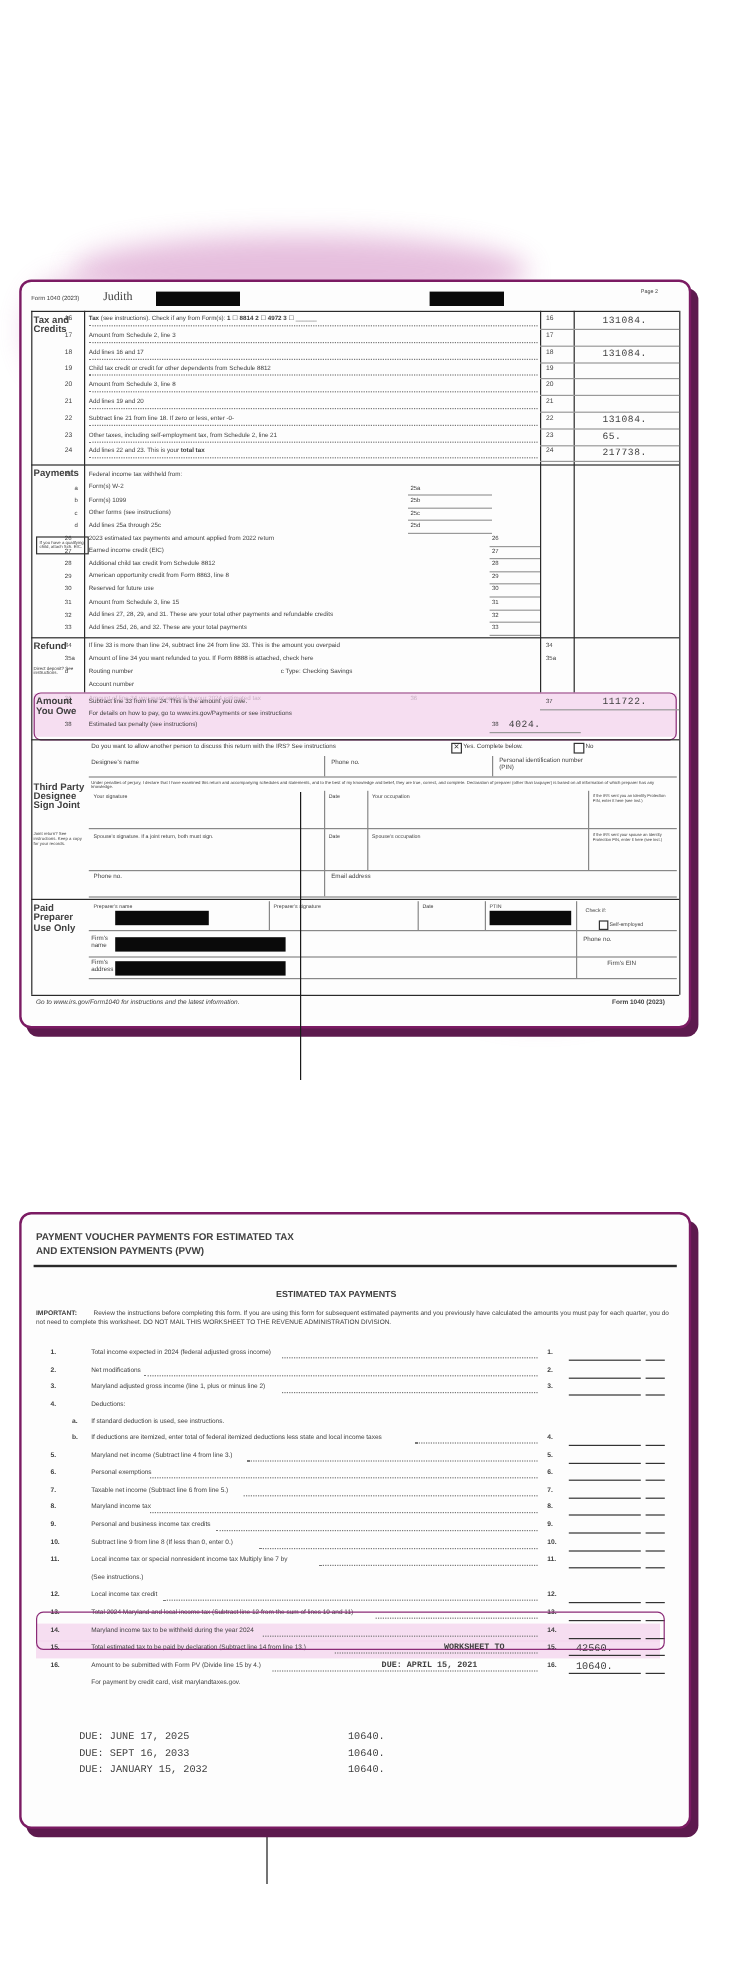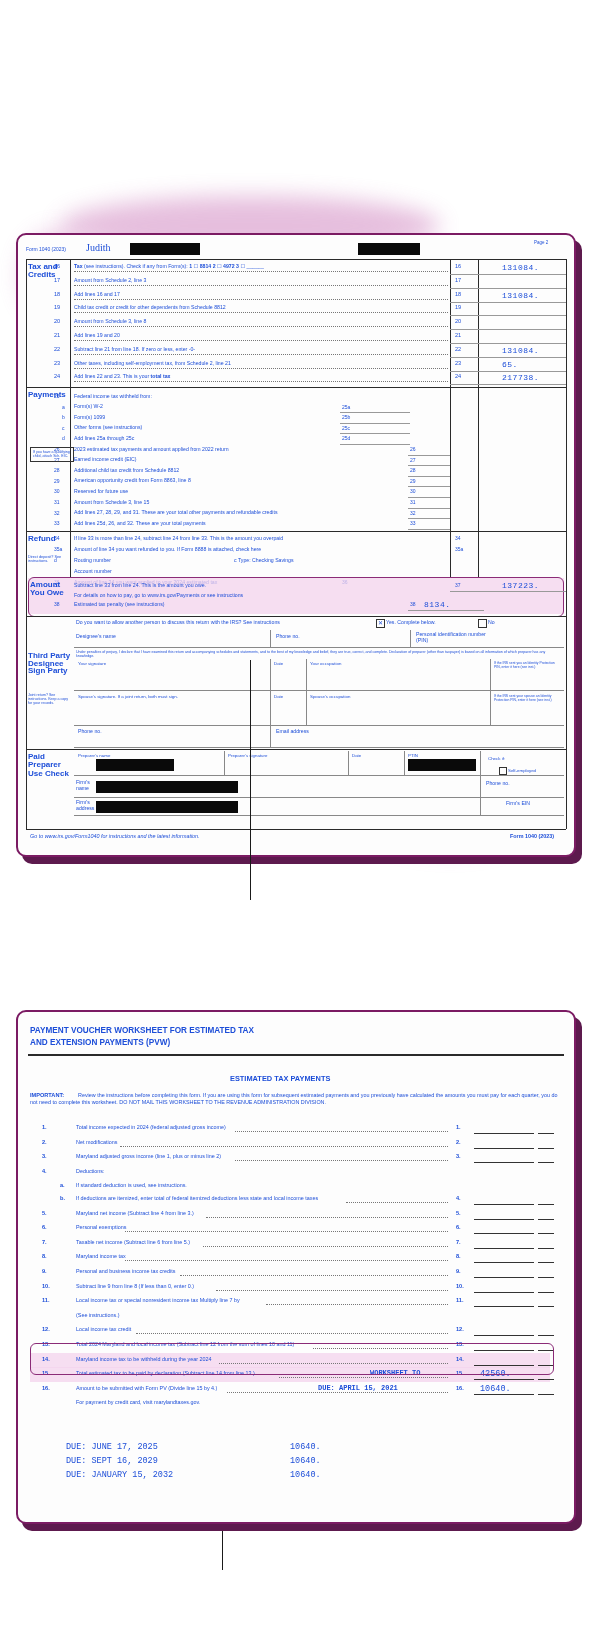--- a/index.html
+++ b/index.html
@@ -6,21 +6,21 @@
   body{width:608px;height:1638px;position:relative;font-family:"Liberation Sans",sans-serif;}
 
   
   .sheet{position:absolute;background:#fdfdfd;border:2px solid #7b1b63;border-radius:10px;
          box-shadow:6px 7px 0 #5d1a4e;overflow:hidden;}
   #sheet1{left:16px;top:233px;width:556px;height:620px;}
   #sheet2{left:16px;top:1010px;width:556px;height:510px;}
 
   .smudge{position:absolute;border-radius:50%;filter:blur(11px);opacity:.45;background:#c871b5;}
 
-  .doc{position:absolute;inset:0;font-family:"Liberation Sans",sans-serif;color:#1d4ed8;}
+  .doc{position:absolute;inset:0;font-family:"Liberation Sans",sans-serif;color:#404040;}
   .r{position:absolute;}
   .b{font-weight:bold;}
   .it{font-style:italic;}
 
   
   .hline{position:absolute;background:#2a2a2a;height:1px;}
   .vline{position:absolute;background:#2a2a2a;width:1px;}
   .thin{background:#888;}
 
   .redact{position:absolute;background:#0a0a0a;}
@@ -199,46 +199,46 @@
       </div>
     <div class="lbl" style="left:10px;top:320px;width:42px;font-size:3.8px;">Direct deposit? See instructions.</div>
 
     <div class="hl" style="left:10px;top:343px;width:536px;height:36px;"></div>
     <div class="hlbox" style="left:10px;top:342px;width:534px;height:38px;"></div>
     <div class="sec" style="left:12px;top:346px;width:44px;line-height:1.05;">Amount You Owe</div>
     <div id="p1owe">
         <div class="num" style="left: 36px; top: 347px; font-size: 5px;">37</div>
         <div class="lbl" style="left: 56px; top: 347.5px; width: 330px;">Subtract line 33 from line 24. This is the amount you owe.</div>
         <div class="num" style="left: 437px; top: 347px; font-size: 5px;">37</div>
-        <div class="amt" style="left: 484px; top: 346px;">137223.</div>
+        <div class="amt" style="left: 484px; top: 346px;">111722.</div>
         <div class="hline" style="left: 432px; top: 356px; width: 116px; background: rgb(153, 153, 153);"></div>
         <div class="lbl" style="left: 56px; top: 357.5px; width: 330px;">For details on how to pay, go to www.irs.gov/Payments or see instructions</div>
         <div class="num" style="left: 36px; top: 366px; font-size: 5px;">38</div>
         <div class="lbl" style="left: 56px; top: 366.5px; width: 330px;">Estimated tax penalty (see instructions)</div>
         <div class="num" style="left: 392px; top: 366px; font-size: 5px;">38</div>
-        <div class="amt" style="left: 406px; top: 365px;">8134.</div>
+        <div class="amt" style="left: 406px; top: 365px;">4024.</div>
         <div class="hline" style="left: 390px; top: 375px; width: 76px; background: rgb(153, 153, 153);"></div>
       </div>
 
     <div class="hline" style="left:8px;top:381px;width:540px;"></div>
     <div class="sec" style="left:10px;top:384px;width:44px;line-height:1.05;margin-top:33px;">Third Party Designee</div>
     <div class="lbl" style="left:58px;top:385px;width:270px;">Do you want to allow another person to discuss this return with the IRS? See instructions</div>
     <div class="lbl" style="left:368px;top:385px;">Yes. Complete below.</div>
     <div class="lbl" style="left:470px;top:385px;">No</div>
     <div class="r" style="left:358px;top:384px;width:7px;height:7px;border:1px solid #333;font-size:6px;text-align:center;line-height:7px;">✕</div>
     <div class="r" style="left:460px;top:384px;width:7px;height:7px;border:1px solid #333;"></div>
     <div class="lbl" style="left:58px;top:399px;">Designee's name</div>
     <div class="lbl" style="left:258px;top:399px;">Phone no.</div>
     <div class="lbl" style="left:398px;top:397px;width:80px;">Personal identification number (PIN)</div>
     <div class="hline thin" style="left:56px;top:412px;width:490px;"></div>
     <div class="vline thin" style="left:252px;top:395px;height:17px;"></div>
     <div class="vline thin" style="left:392px;top:395px;height:17px;"></div>
 
     <div class="lbl" style="left:58px;top:415px;width:480px;font-size:3.6px;line-height:1.25;">Under penalties of perjury, I declare that I have examined this return and accompanying schedules and statements, and to the best of my knowledge and belief, they are true, correct, and complete. Declaration of preparer (other than taxpayer) is based on all information of which preparer has any knowledge.</div>
-    <div class="sec" style="left:10px;top:432px;width:44px;line-height:1.05;">Sign Party</div>
+    <div class="sec" style="left:10px;top:432px;width:44px;line-height:1.05;">Sign Joint</div>
     <div class="lbl" style="left:10px;top:458px;width:44px;font-size:3.6px;">Joint return? See instructions. Keep a copy for your records.</div>
     <div id="p1sig">
         <div class="lbl" style="left: 60px; top: 426px; width: 110px; font-size: 4.4px; line-height: 1.2;">Your signature</div>
         <div class="lbl" style="left: 256px; top: 426px; width: 110px; font-size: 4.4px; line-height: 1.2;">Date</div>
         <div class="lbl" style="left: 292px; top: 426px; width: 110px; font-size: 4.4px; line-height: 1.2;">Your occupation</div>
         <div class="lbl" style="left: 476px; top: 426px; width: 68px; font-size: 3.4px; line-height: 1.2;">If the IRS sent you an Identity Protection PIN, enter it here (see inst.)</div>
         <div class="lbl" style="left: 60px; top: 459px; width: 150px; font-size: 4.4px; line-height: 1.2;">Spouse's signature. If a joint return, both must sign.</div>
         <div class="lbl" style="left: 256px; top: 459px; width: 150px; font-size: 4.4px; line-height: 1.2;">Date</div>
         <div class="lbl" style="left: 292px; top: 459px; width: 150px; font-size: 4.4px; line-height: 1.2;">Spouse's occupation</div>
         <div class="lbl" style="left: 476px; top: 459px; width: 68px; font-size: 3.4px; line-height: 1.2;">If the IRS sent your spouse an Identity Protection PIN, enter it here (see inst.)</div>
@@ -246,21 +246,21 @@
     <div class="hline thin" style="left:56px;top:455px;width:490px;"></div>
     <div class="hline thin" style="left:56px;top:490px;width:490px;"></div>
     <div class="hline thin" style="left:56px;top:512px;width:490px;"></div>
     <div class="lbl" style="left:60px;top:494px;">Phone no.</div>
     <div class="lbl" style="left:258px;top:494px;">Email address</div>
     <div class="vline thin" style="left:252px;top:424px;height:88px;"></div>
     <div class="vline thin" style="left:288px;top:424px;height:66px;"></div>
     <div class="vline thin" style="left:472px;top:424px;height:66px;"></div>
 
     <div class="hline" style="left:8px;top:514px;width:540px;"></div>
-    <div class="sec" style="left:10px;top:518px;width:44px;line-height:1.05;">Paid Preparer Use Check</div>
+    <div class="sec" style="left:10px;top:518px;width:44px;line-height:1.05;">Paid Preparer Use Only</div>
     <div id="p1prep">
         <div class="lbl" style="left: 60px; top: 518px; font-size: 4.4px;">Preparer's name</div>
         <div class="lbl" style="left: 210px; top: 518px; font-size: 4.4px;">Preparer's signature</div>
         <div class="lbl" style="left: 334px; top: 518px; font-size: 4.4px;">Date</div>
         <div class="lbl" style="left: 390px; top: 518px; font-size: 4.4px;">PTIN</div>
         <div class="lbl" style="left: 470px; top: 521px; font-size: 4.4px;">Check if:</div>
         <div class="lbl" style="left: 490px; top: 533px; font-size: 4.4px;">Self-employed</div>
         <div style="position: absolute; left: 481px; top: 532px; width: 6px; height: 6px; border: 1px solid rgb(51, 51, 51);"></div>
       </div>
     <div class="hline thin" style="left:56px;top:540px;width:490px;"></div>
@@ -283,21 +283,21 @@
     <div class="lbl it" style="left:12px;top:598px;font-size:5.4px;">Go to www.irs.gov/Form1040 for instructions and the latest information.</div>
     <div class="lbl b" style="left:492px;top:598px;font-size:5.4px;">Form 1040 (2023)</div>
   </div>
 </div>
 
 <div class="stapleline" style="left:250px;top:660px;height:240px;"></div>
 <div class="stapleline" style="left:222px;top:1420px;height:150px;"></div>
 
 <div class="sheet" id="sheet2">
   <div class="doc">
-    <div class="v-title" style="left:12px;top:14px;">PAYMENT VOUCHER WORKSHEET FOR ESTIMATED TAX</div>
+    <div class="v-title" style="left:12px;top:14px;">PAYMENT VOUCHER PAYMENTS FOR ESTIMATED TAX</div>
     <div class="v-title" style="left:12px;top:26px;">AND EXTENSION PAYMENTS (PVW)</div>
     <div class="hline" style="left:10px;top:42px;width:536px;height:2px;"></div>
 
     <div class="v-title" style="left:212px;top:62px;font-size:7.4px;">ESTIMATED TAX PAYMENTS</div>
 
     <div class="v-n" style="left:12px;top:80px;">IMPORTANT:</div>
     <div class="v-txt" style="left:12px;top:80px;width:530px;text-indent:48px;">Review the instructions before completing this form. If you are using this form for subsequent estimated payments and you previously have calculated the amounts you must pay for each quarter, you do not need to complete this worksheet. DO NOT MAIL THIS WORKSHEET TO THE REVENUE ADMINISTRATION DIVISION.</div>
 
     <div id="p2rows">
         <div class="v-n" style="left: 24px; top: 112px;">1.</div>
@@ -407,19 +407,19 @@
         <div class="uline" style="left: 520px; top: 381.8px; width: 16px;"></div>
         <div class="vamt" style="left: 462px; top: 371.8px;">10640.</div>
         <div class="dots" style="left: 208.8px; top: 379.8px; width: 221.2px;"></div>
         <div class="v-txt" style="left: 58px; top: 387.4px; width: 330px;">For payment by credit card, visit marylandtaxes.gov.</div>
         <div class="hlbox" style="left: 12px; top: 331px; width: 522px; height: 30px;"></div>
       </div>
 
     <div id="p2due">
         <div class="vamt" style="left: 48px; top: 430px;">DUE: JUNE 17, 2025</div>
         <div class="vamt" style="left: 272px; top: 430px;">10640.</div>
-        <div class="vamt" style="left: 48px; top: 444px;">DUE: SEPT 16, 2029</div>
+        <div class="vamt" style="left: 48px; top: 444px;">DUE: SEPT 16, 2033</div>
         <div class="vamt" style="left: 272px; top: 444px;">10640.</div>
         <div class="vamt" style="left: 48px; top: 458px;">DUE: JANUARY 15, 2032</div>
         <div class="vamt" style="left: 272px; top: 458px;">10640.</div>
       </div>
   </div>
 </div>
 
 </body></html>

